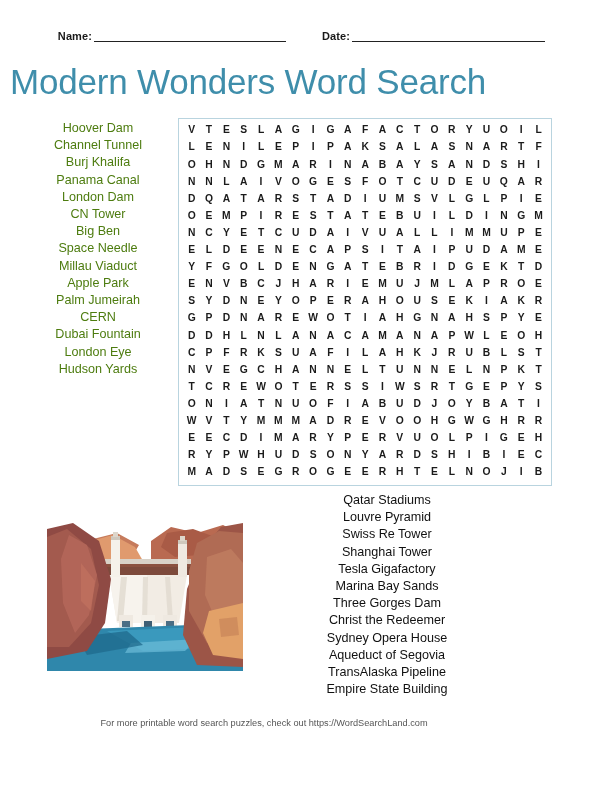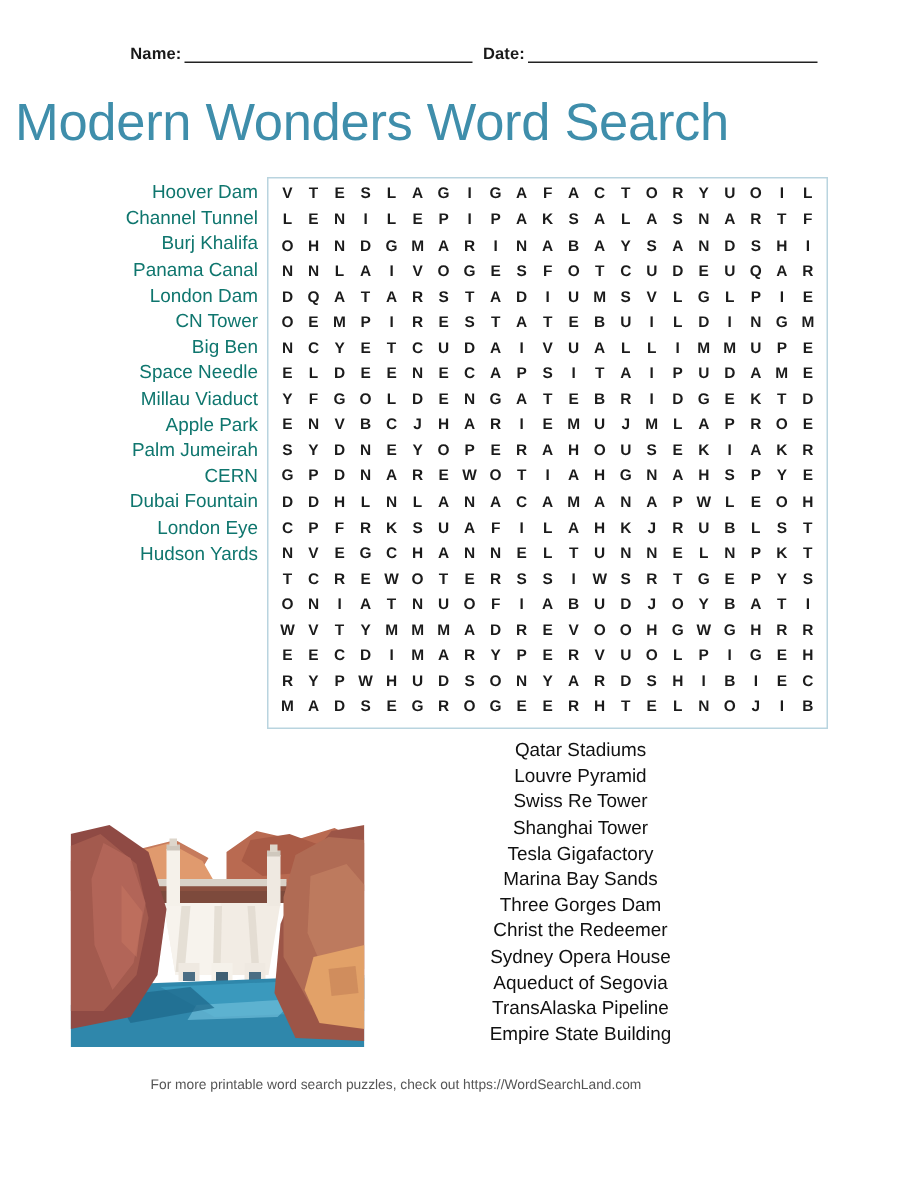--- a/index.html
+++ b/index.html
@@ -29,21 +29,21 @@
     letter-spacing: .1px;
     justify-content: flex-end;
   }
   .nd-group { display: flex; align-items: flex-end; }
   .nd-label { white-space: nowrap; padding-right: 2px; }
   .nd-rule {
     border-bottom: 1.3px solid #222;
     height: 11px;
   }
   .nd-name .nd-rule { width: 192px; }
-  .nd-date { margin-left: 7px; }
+  .nd-date { margin-left: 36px; }
   .nd-date .nd-rule { width: 193px; }
 
   
   .title {
     position: absolute;
     top: 62px;
     left: 0;
     width: 496px;
     text-align: center;
     font-size: 35px;
@@ -58,25 +58,25 @@
     position: absolute;
     top: 118px;
     left: 0;
     width: 600px;
     display: flex;
     align-items: flex-start;
   }
   .wordcol-left {
     width: 148px;
     margin-left: 24px;
-    text-align: right;
+    text-align: center;
     font-size: 12.6px;
     line-height: 17.2px;
     font-weight: 400;
-    color: #0f766e;
+    color: #4d7c0f;
     padding-top: 2px;
   }
   .wordcol-left .w { white-space: nowrap; }
 
   
   .grid-wrap {
     margin-left: 6px;
     border: 1px solid #b9d4df;
     background: #ffffff;
     padding: 3px 4px 4px 4px;
@@ -97,21 +97,21 @@
     font-family: "Liberation Sans", sans-serif;
   }
 
   
   .bottom {
     position: absolute;
     top: 492px;
     left: 0;
     width: 545px;
     display: flex;
-    align-items: flex-end;
+    align-items: center;
     gap: 14px;
   }
 
   .illustration {
     margin-left: 47px;
     width: 196px;
     height: 152px;
     position: relative;
     overflow: hidden;
     flex: none;

